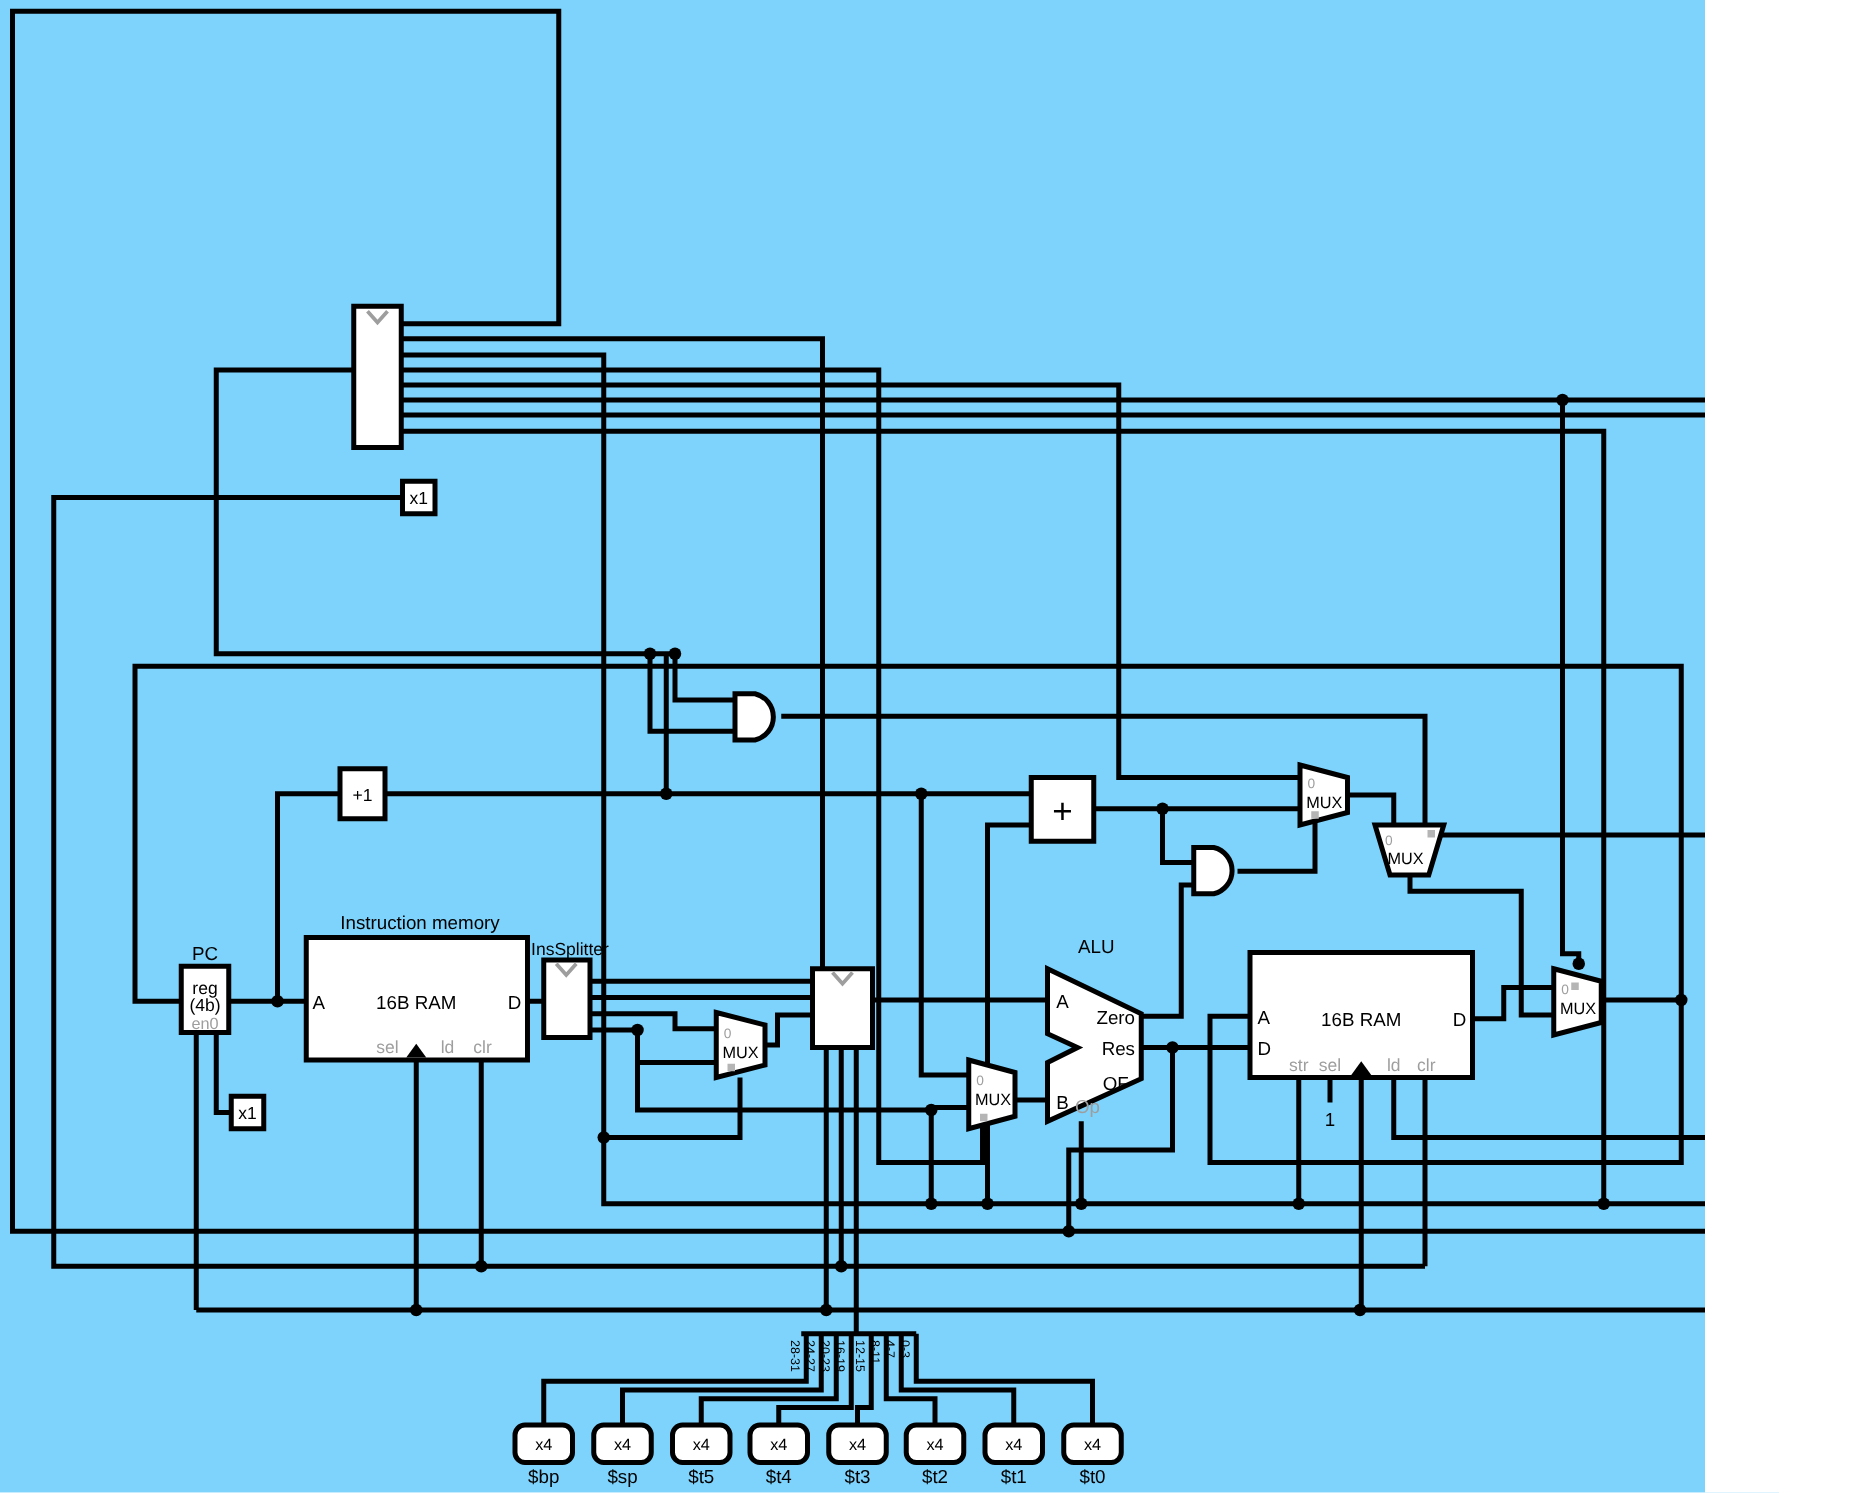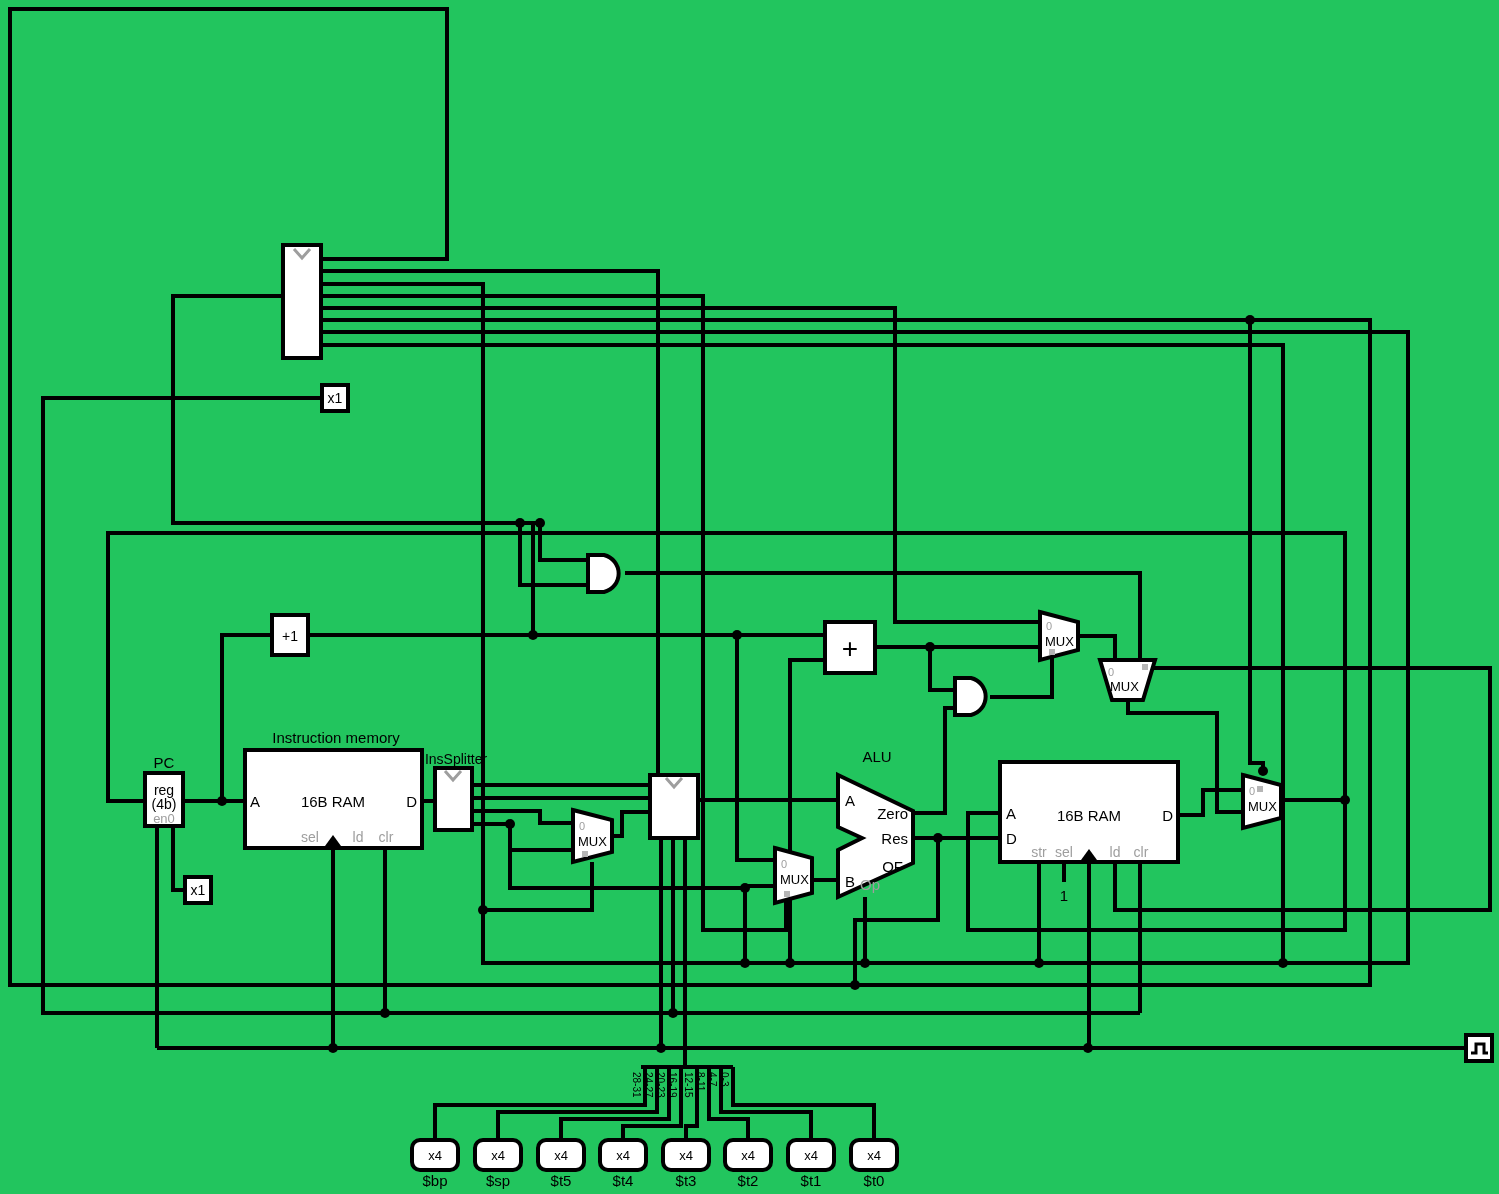--- a/index.html
+++ b/index.html
@@ -1,16 +1,16 @@
 <!DOCTYPE html>
 <html><head>
 <meta charset="utf-8">
 <style>
   html,body{margin:0;padding:0;background:#ffffff;}
-  .stage{width:1499px;height:1194px;position:relative;background:#22c55e;overflow:hidden;}
+  .stage{width:1364px;height:1194px;position:relative;background:#7dd3fc;overflow:hidden;}
   svg{display:block;}
   svg text{font-family:"Liberation Sans", sans-serif;fill:#000;}
   .wire{stroke:#000;stroke-width:4;fill:none;}
   .comp{stroke:#000;stroke-width:4;fill:#fff;}
   .dot{fill:#000;}
   .gray{fill:#9e9e9e;}
   .gchev{stroke:#9e9e9e;stroke-width:3;fill:none;}
   .gsq{fill:#b5b5b5;}
   .t15{font-size:15px;}
   .t14{font-size:14px;}

